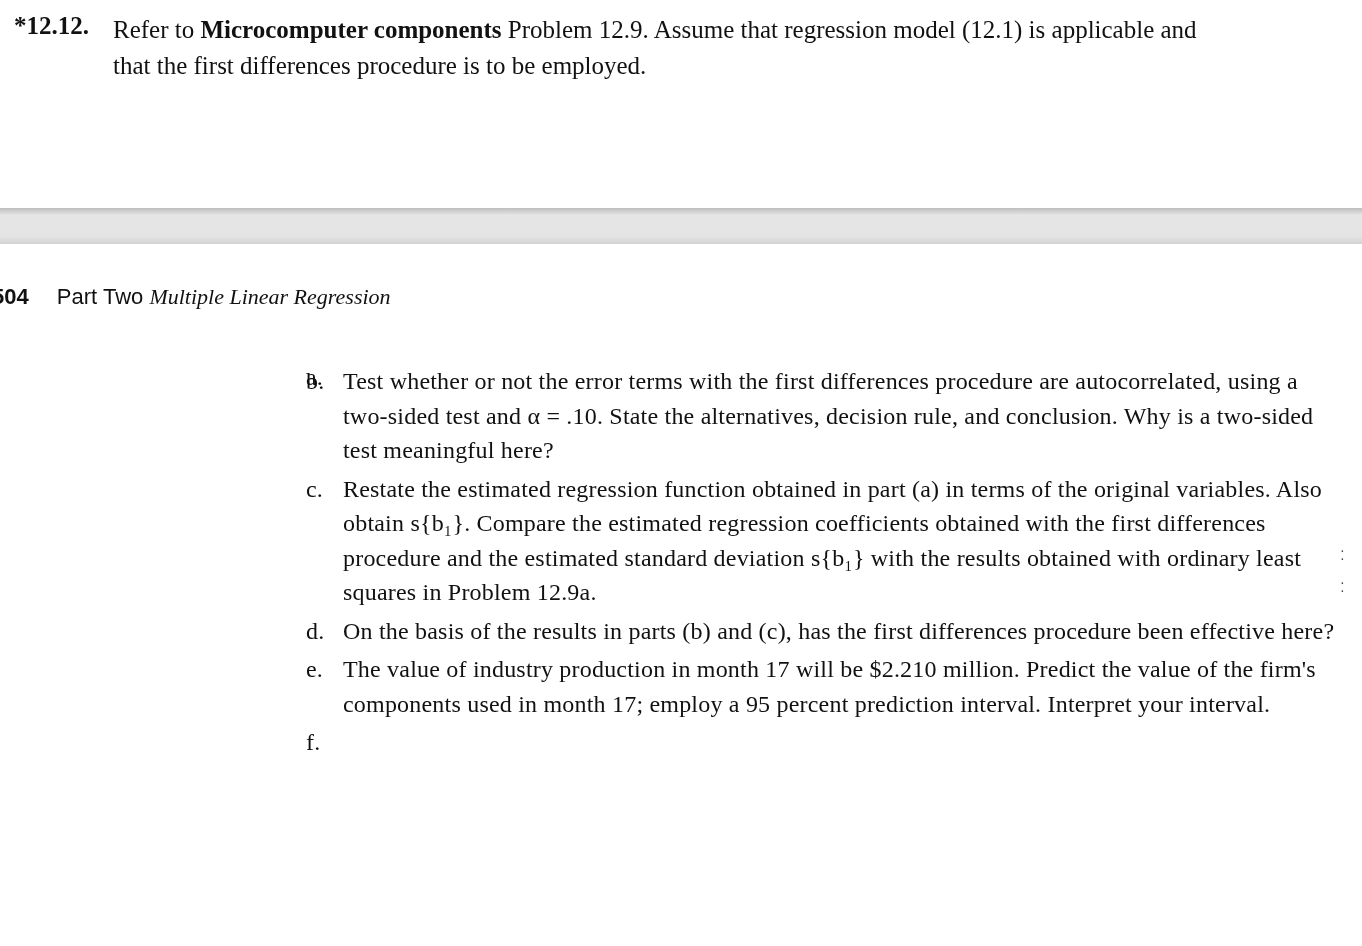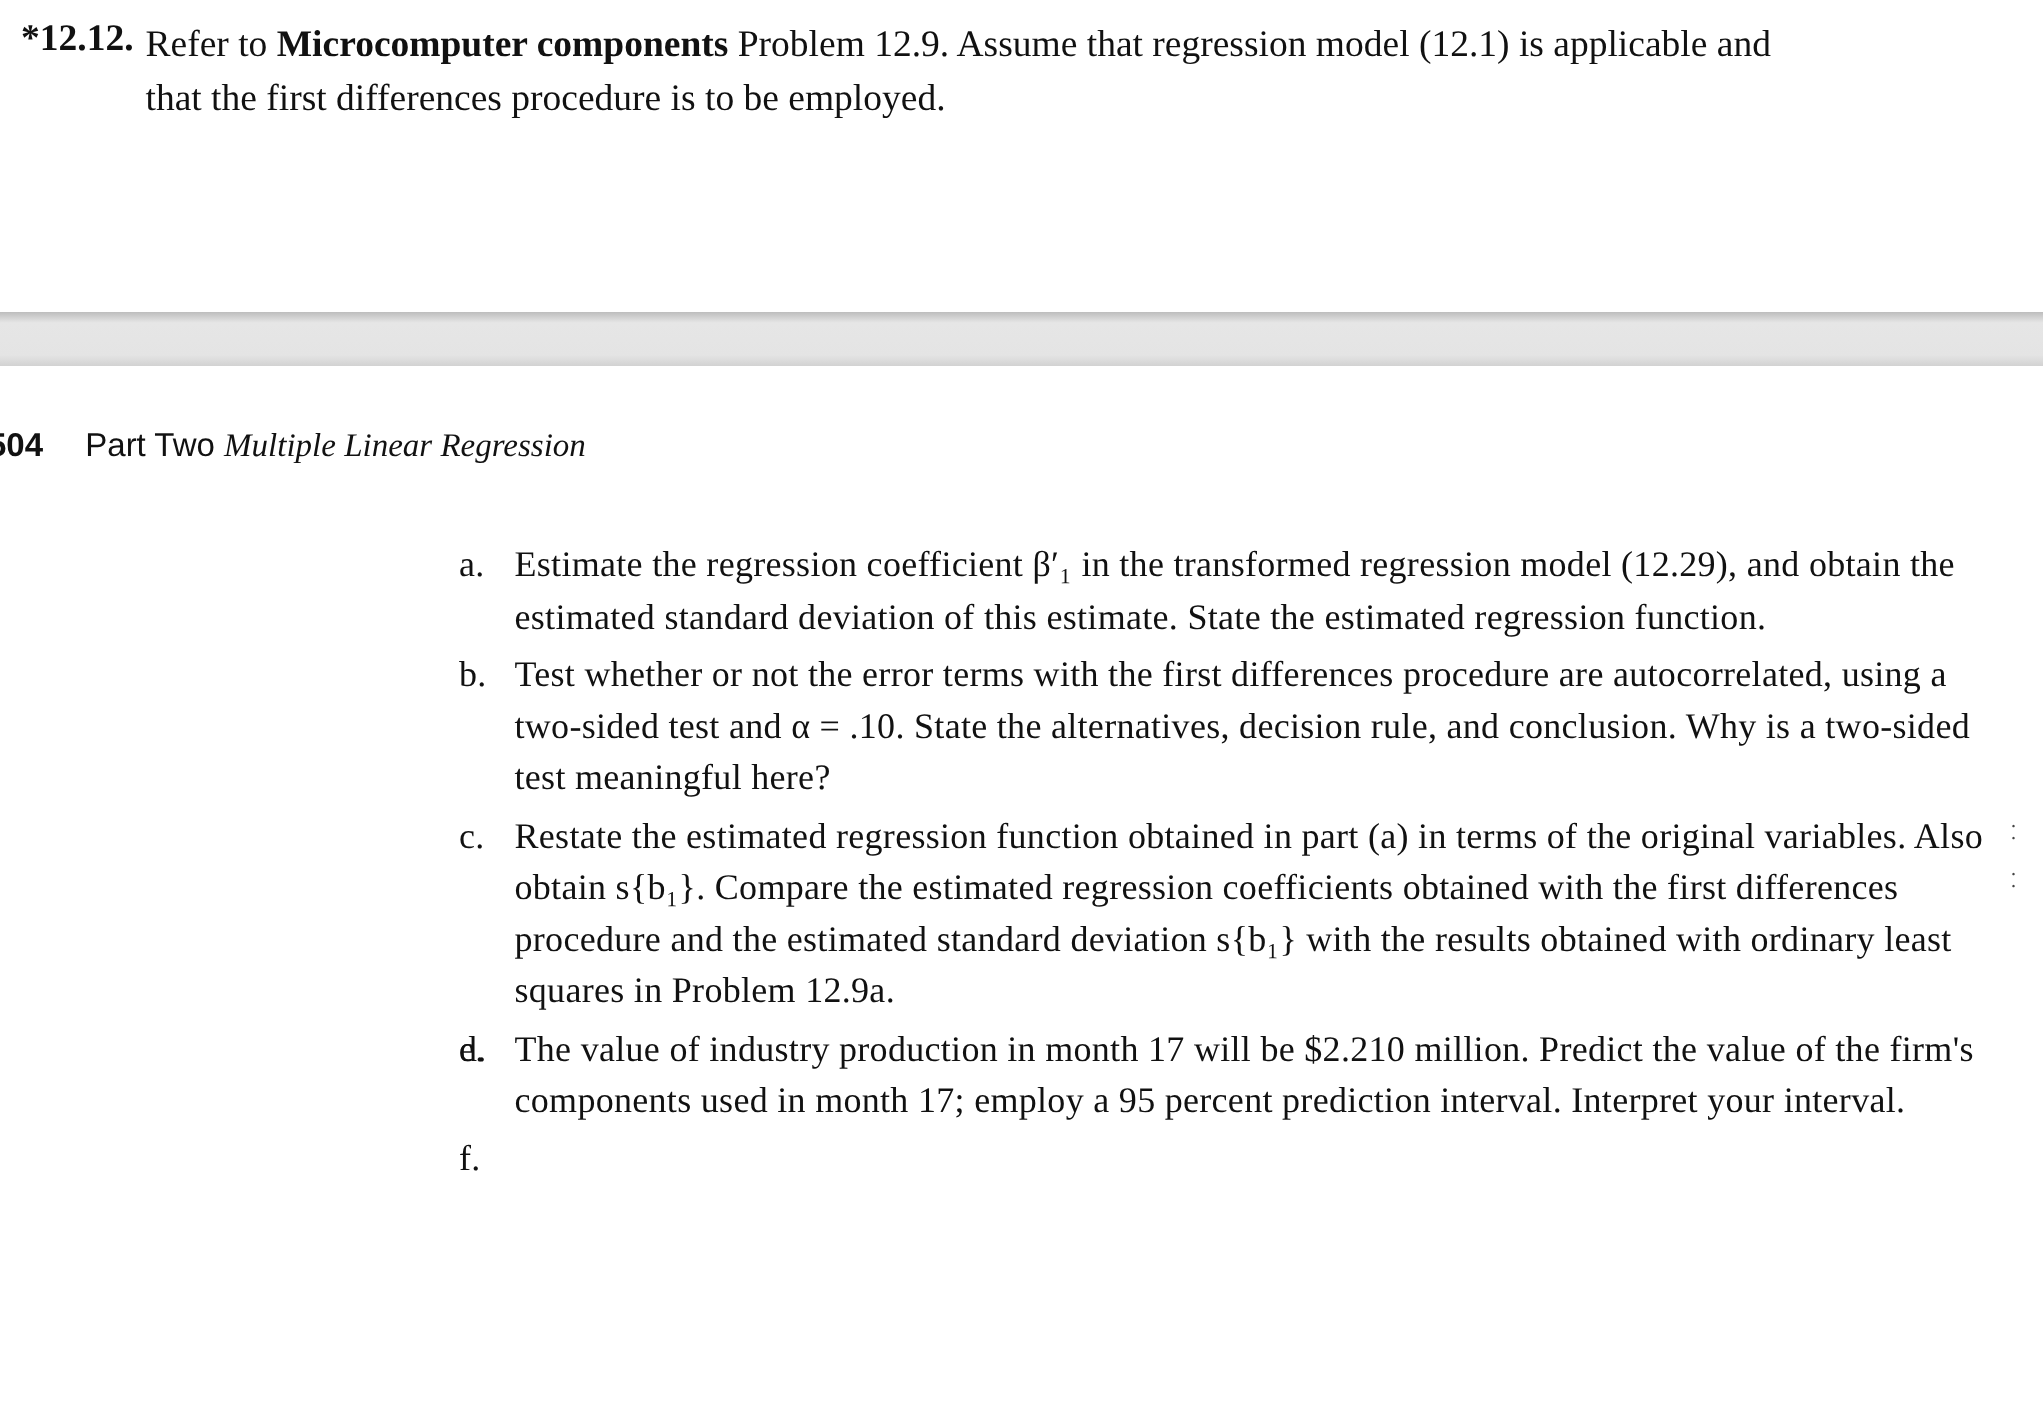--- a/index.html
+++ b/index.html
@@ -1,19 +1,19 @@
 <!DOCTYPE html>
 <html><head>
   <meta charset="utf-8">
   <style>
     html, body { margin:0; padding:0; background:#fff; }
     body { width:1362px; height:946px; position:relative; overflow:hidden; font-family:"Liberation Serif", serif; color:#111; }
     .top { position:absolute; left:0; top:0; width:1362px; }
     .prob-num { position:absolute; left:14px; top:12px; font-size:25px;font-weight:bold; }
-    .prob-text { position:absolute; left:97px; top:12px; width:1100px; font-size:25px; line-height:36px; }
+    .prob-text { position:absolute; left:113px; top:12px; width:1100px; font-size:25px; line-height:36px; }
     .prob-text b { font-weight:bold; }
     .band { position:absolute; left:0; top:208px; width:1362px; height:36px;
             background:linear-gradient(#bdbdbd 0%, #e6e6e6 20%, #e4e4e4 80%, #d2d2d2 100%); }
     .runhead { position:absolute; left:-8px; top:284px; font-size:22px; font-family:"Liberation Sans", sans-serif; white-space:nowrap; }
     .runhead .pg { font-weight:bold; }
     .runhead .part { margin-left:22px; }
     .runhead .title { font-family:"Liberation Serif", serif; font-style:italic; }
     .items { position:absolute; left:306px; top:360px; width:1030px; }
     .item { position:relative; padding-left:37px; font-size:24px; line-height:34.5px; margin-bottom:4px; letter-spacing:0.2px; }
     .item .lbl { position:absolute; left:0; top:0; }
@@ -29,21 +29,21 @@
 
 <div class="band"></div>
 
 <div class="runhead">
   <span class="pg">504</span>
   <span class="part">Part Two</span>
   <span class="title">Multiple Linear Regression</span>
 </div>
 
 <div class="items">
-  <div class="item"><span class="lbl">a.</span><span>Estimate the regression coefficient β′₁ in the transformed regression model (12.29), and obtain the estimated standard deviation of this estimate. State the estimated regression function.</span></div>
+  <div class="item"><span class="lbl">a.</span></div>
   <div class="item"><span class="lbl">b.</span><span>Test whether or not the error terms with the first differences procedure are autocorrelated, using a two-sided test and α = .10. State the alternatives, decision rule, and conclusion. Why is a two-sided test meaningful here?</span></div>
   <div class="item"><span class="lbl">c.</span><span>Restate the estimated regression function obtained in part (a) in terms of the original variables. Also obtain s{b₁}. Compare the estimated regression coefficients obtained with the first differences procedure and the estimated standard deviation s{b₁} with the results obtained with ordinary least squares in Problem 12.9a.</span></div>
-  <div class="item"><span class="lbl">d.</span></div>
+  <div class="item"><span class="lbl">d.</span><span>On the basis of the results in parts (b) and (c), has the first differences procedure been effective here?</span></div>
   <div class="item"><span class="lbl">e.</span><span>The value of industry production in month 17 will be $2.210 million. Predict the value of the firm's components used in month 17; employ a 95 percent prediction interval. Interpret your interval.</span></div>
   <div class="item"><span class="lbl">f.</span></div>
 </div>
 
 <div class="dots">·<br>·<br><br><br>·<br>·</div>
 
 </body></html>

